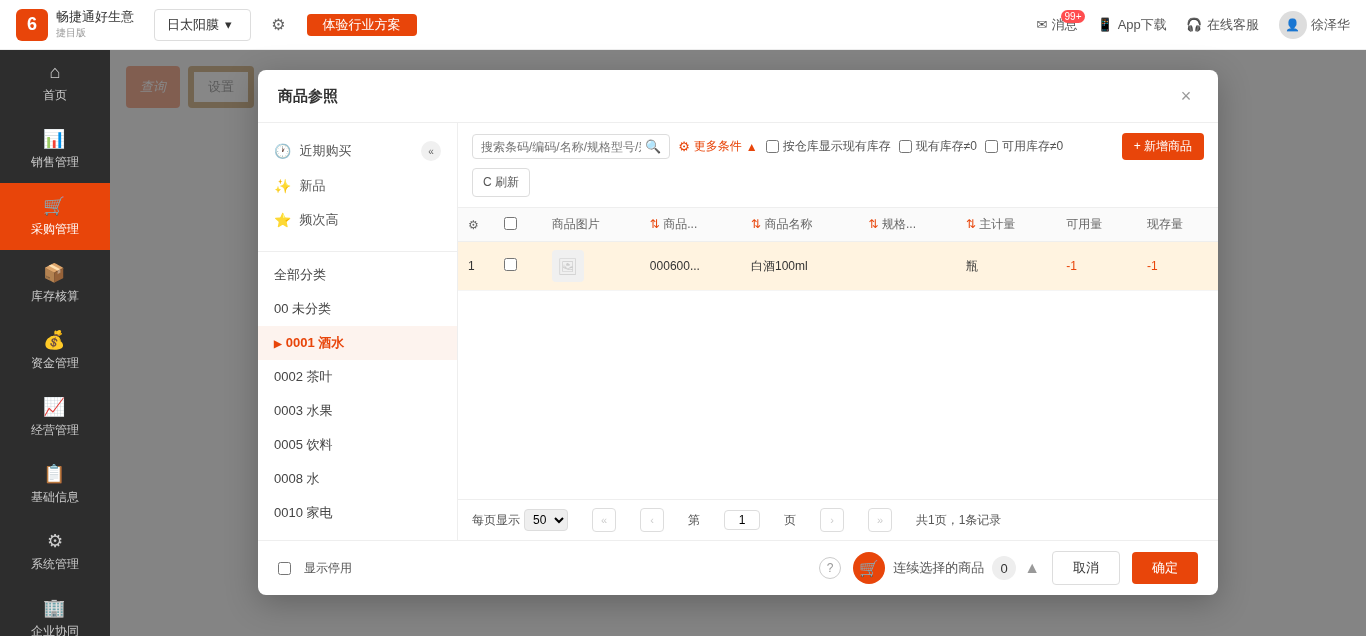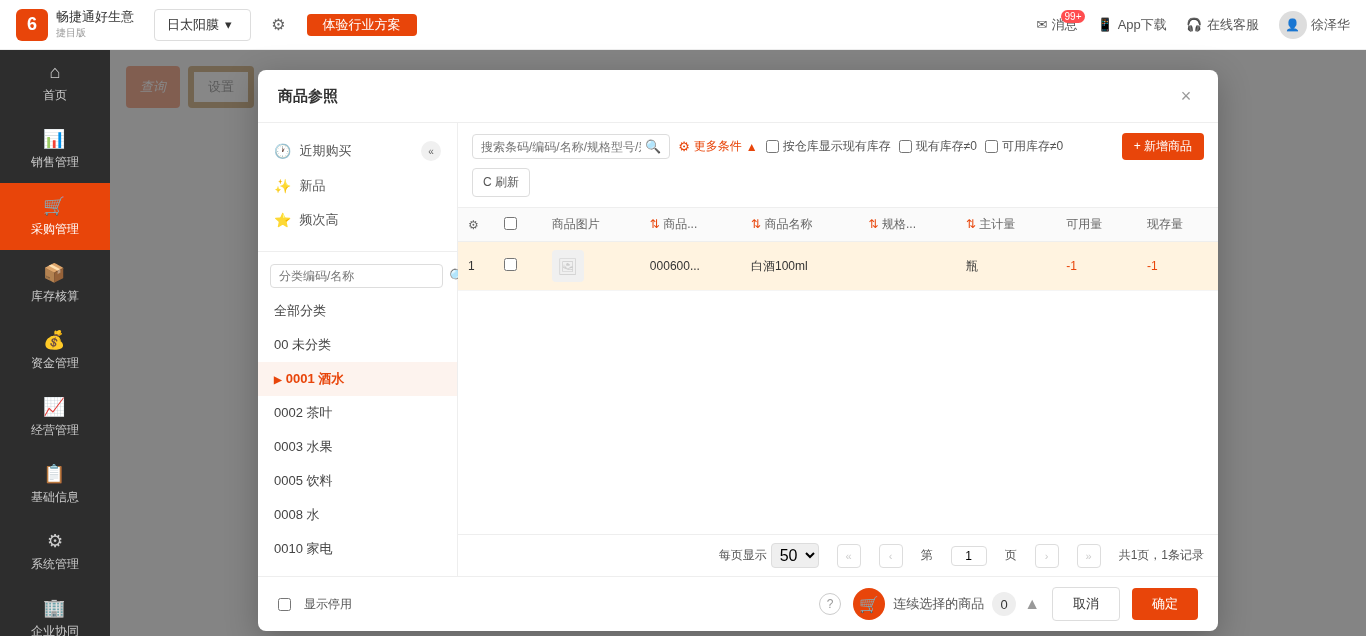--- a/index.html
+++ b/index.html
@@ -261,30 +261,30 @@
     }
     .thumb-placeholder {
       width: 32px; height: 32px; background: #f0f0f0;
       border-radius: 4px; display: flex; align-items: center; justify-content: center;
       color: #ccc; font-size: 16px;
     }
     .neg-val { color: #e8450a; }
 
     
     .pagination {
-      display: flex; align-items: center; justify-content: flex-end;
-      padding: 8px 14px; border-top: 1px solid #eee; gap: 18px;
+      display: flex; align-items: center; justify-content: flex-start;
+      padding: 8px 14px; border-top: 1px solid #eee; gap: 24px;
       font-size: 12px; color: #555;
     }
     .page-size-wrap {
       display: flex; align-items: center; gap: 4px;
     }
     .page-size-select {
       border: 1px solid #ddd; border-radius: 4px;
-      padding: 2px 4px; font-size: 16px; cursor: pointer;
+      padding: 2px 4px; font-size: 12px; cursor: pointer;
     }
     .page-nav-btn {
       width: 24px; height: 24px;
       border: 1px solid #ddd; border-radius: 4px;
       display: flex; align-items: center; justify-content: center;
       cursor: pointer; color: #555; background: white; font-size: 11px;
     }
     .page-nav-btn.disabled { color: #ccc; cursor: default; }
     .page-input {
       width: 36px; border: 1px solid #ddd; border-radius: 4px;
@@ -440,24 +440,20 @@
               <div class="left-tab">
                 <span class="tab-icon">✨</span>
                 <span>新品</span>
               </div>
               <div class="left-tab">
                 <span class="tab-icon">⭐</span>
                 <span>频次高</span>
               </div>
             </div>
             <div class="left-divider"></div>
-            <div class="search-row">
-              <input class="category-search" type="text" placeholder="分类编码/名称" style="">
-              <span class="search-icon-btn">🔍</span>
-            </div>
             <div class="category-list">
               <div class="cat-item">
                 <span>全部分类</span>
               </div>
               <div class="cat-item">
                 <span>00 未分类</span>
               </div>
               <div class="cat-item active">
                 <span class="arrow">▶</span>
                 <span>0001 酒水</span>

